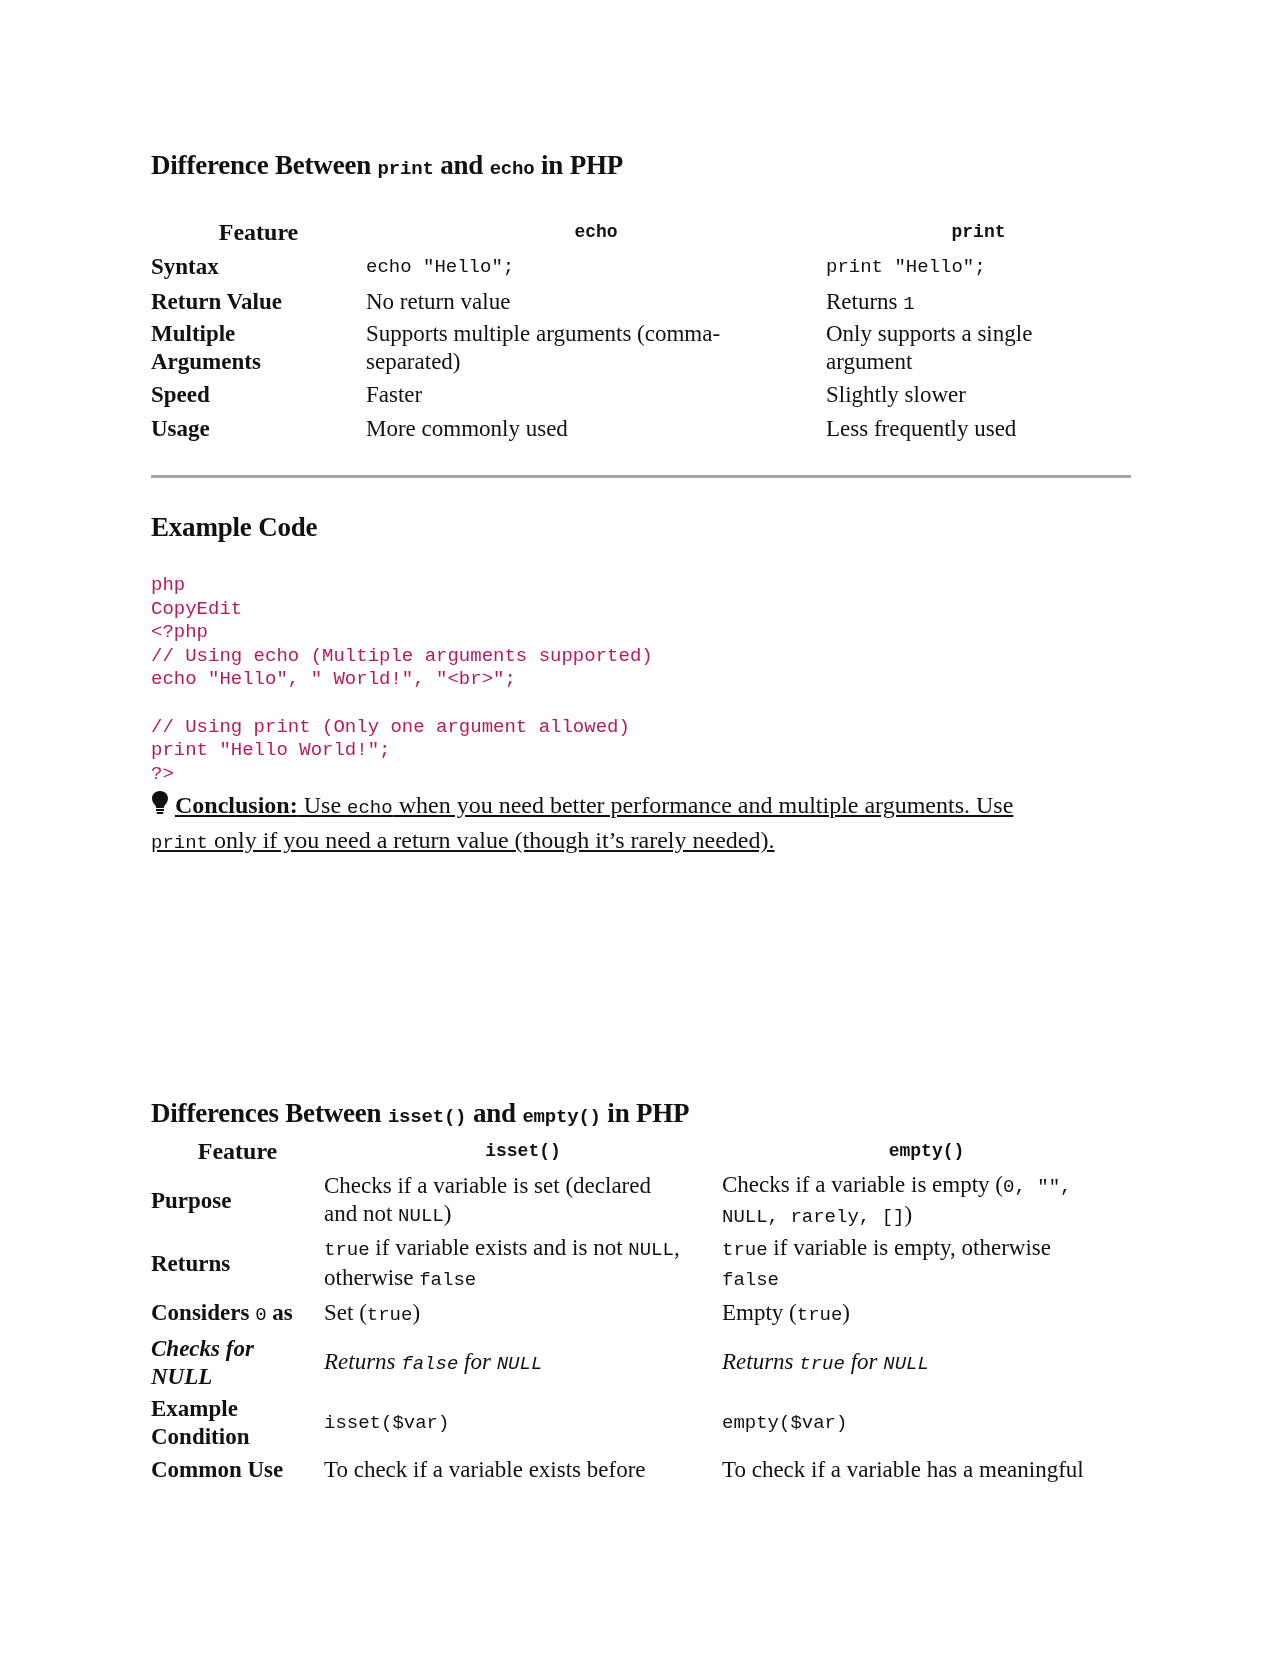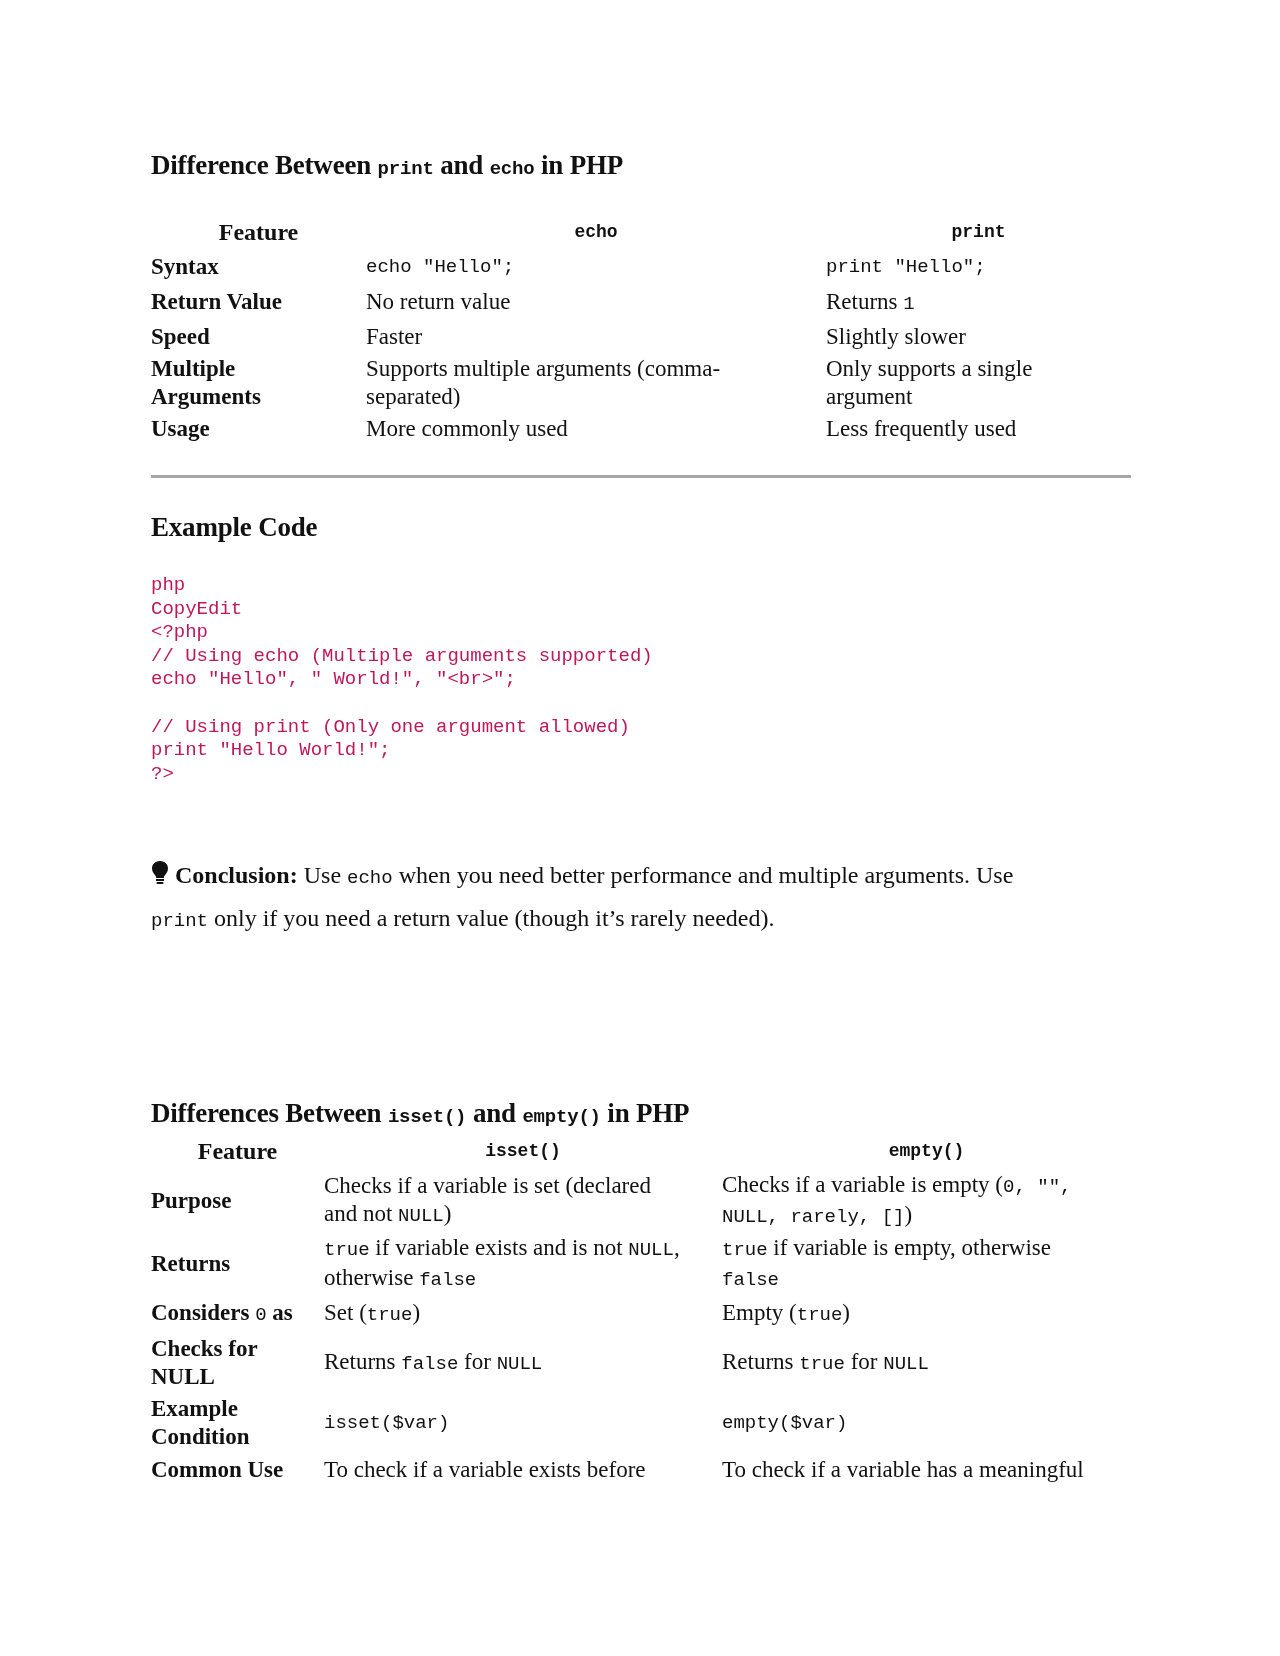--- a/index.html
+++ b/index.html
@@ -29,22 +29,22 @@
     background: #a6a6a6;
   }
 
   pre.code {
     position: absolute; margin: 0; left: 151px; top: 574px;
     font-family: "Liberation Mono", "DejaVu Sans Mono", monospace;
     font-size: 19px; line-height: 23.6px; color: #be185d;
   }
 
   .conclusion {
-    position: absolute; left: 151px; top: 855px; width: 960px;
-    font-size: 24px; line-height: 40px;
+    position: absolute; left: 151px; top: 789px; width: 960px;
+    font-size: 24px; line-height: 32px; text-decoration: underline;
   }
   .conclusion .mono { font-size: 19px; }
   .bulb { display: inline-block; vertical-align: -3px; margin-right: 6px; }
 </style>
 </head>
 <body>
 
 <h2 style="left:151px; top:150px;">
   <span>Difference Between </span><span class="mono">print</span><span> and </span><span class="mono">echo</span><span> in PHP</span>
 </h2>
@@ -64,29 +64,29 @@
   <tr style="height:35px;">
     <td class="feat">Syntax</td>
     <td class="cell-mono">echo "Hello";</td>
     <td class="cell-mono">print "Hello";</td>
   </tr>
   <tr style="height:35px;">
     <td class="feat">Return Value</td>
     <td>No return value</td>
     <td><span>Returns </span><span class="mono">1</span></td>
   </tr>
+  <tr style="height:58px; line-height:28px;">
+    <td class="feat"><span>Multiple</span><br><span>Arguments</span></td>
+    <td><span>Supports multiple arguments (comma-</span><br><span>separated)</span></td>
+    <td><span>Only supports a single</span><br><span>argument</span></td>
+  </tr>
   <tr style="height:35px;">
     <td class="feat">Speed</td>
     <td>Faster</td>
     <td>Slightly slower</td>
-  </tr>
-  <tr style="height:58px; line-height:28px;">
-    <td class="feat"><span>Multiple</span><br><span>Arguments</span></td>
-    <td><span>Supports multiple arguments (comma-</span><br><span>separated)</span></td>
-    <td><span>Only supports a single</span><br><span>argument</span></td>
   </tr>
   <tr style="height:34px;">
     <td class="feat">Usage</td>
     <td>More commonly used</td>
     <td>Less frequently used</td>
   </tr>
 </tbody>
   </table>
 
 <div class="rule"></div>
@@ -141,21 +141,21 @@
     <td><span class="mono">true</span><span> if variable exists and is not </span><span class="mono">NULL</span><span>,</span><br><span>otherwise </span><span class="mono">false</span></td>
     <td><span class="mono">true</span><span> if variable is empty, otherwise</span><br><span class="mono">false</span></td>
   </tr>
 
   <tr style="height:38px;">
     <td class="feat" style="white-space:nowrap;"><span>Considers </span><span class="mono" style="font-weight:normal;">0</span><span> as</span></td>
     <td><span>Set (</span><span class="mono">true</span><span>)</span></td>
     <td><span>Empty (</span><span class="mono">true</span><span>)</span></td>
   </tr>
 
-  <tr style="height:60px;">
+  <tr style="height:60px;font-style:italic;">
     <td class="feat"><span>Checks for</span><br><span>NULL</span></td>
     <td><span>Returns </span><span class="mono">false</span><span> for </span><span class="mono">NULL</span></td>
     <td><span>Returns </span><span class="mono">true</span><span> for </span><span class="mono">NULL</span></td>
   </tr>
 
   <tr style="height:60px;">
     <td class="feat"><span>Example</span><br><span>Condition</span></td>
     <td class="cell-mono">isset($var)</td>
     <td class="cell-mono">empty($var)</td>
   </tr>

